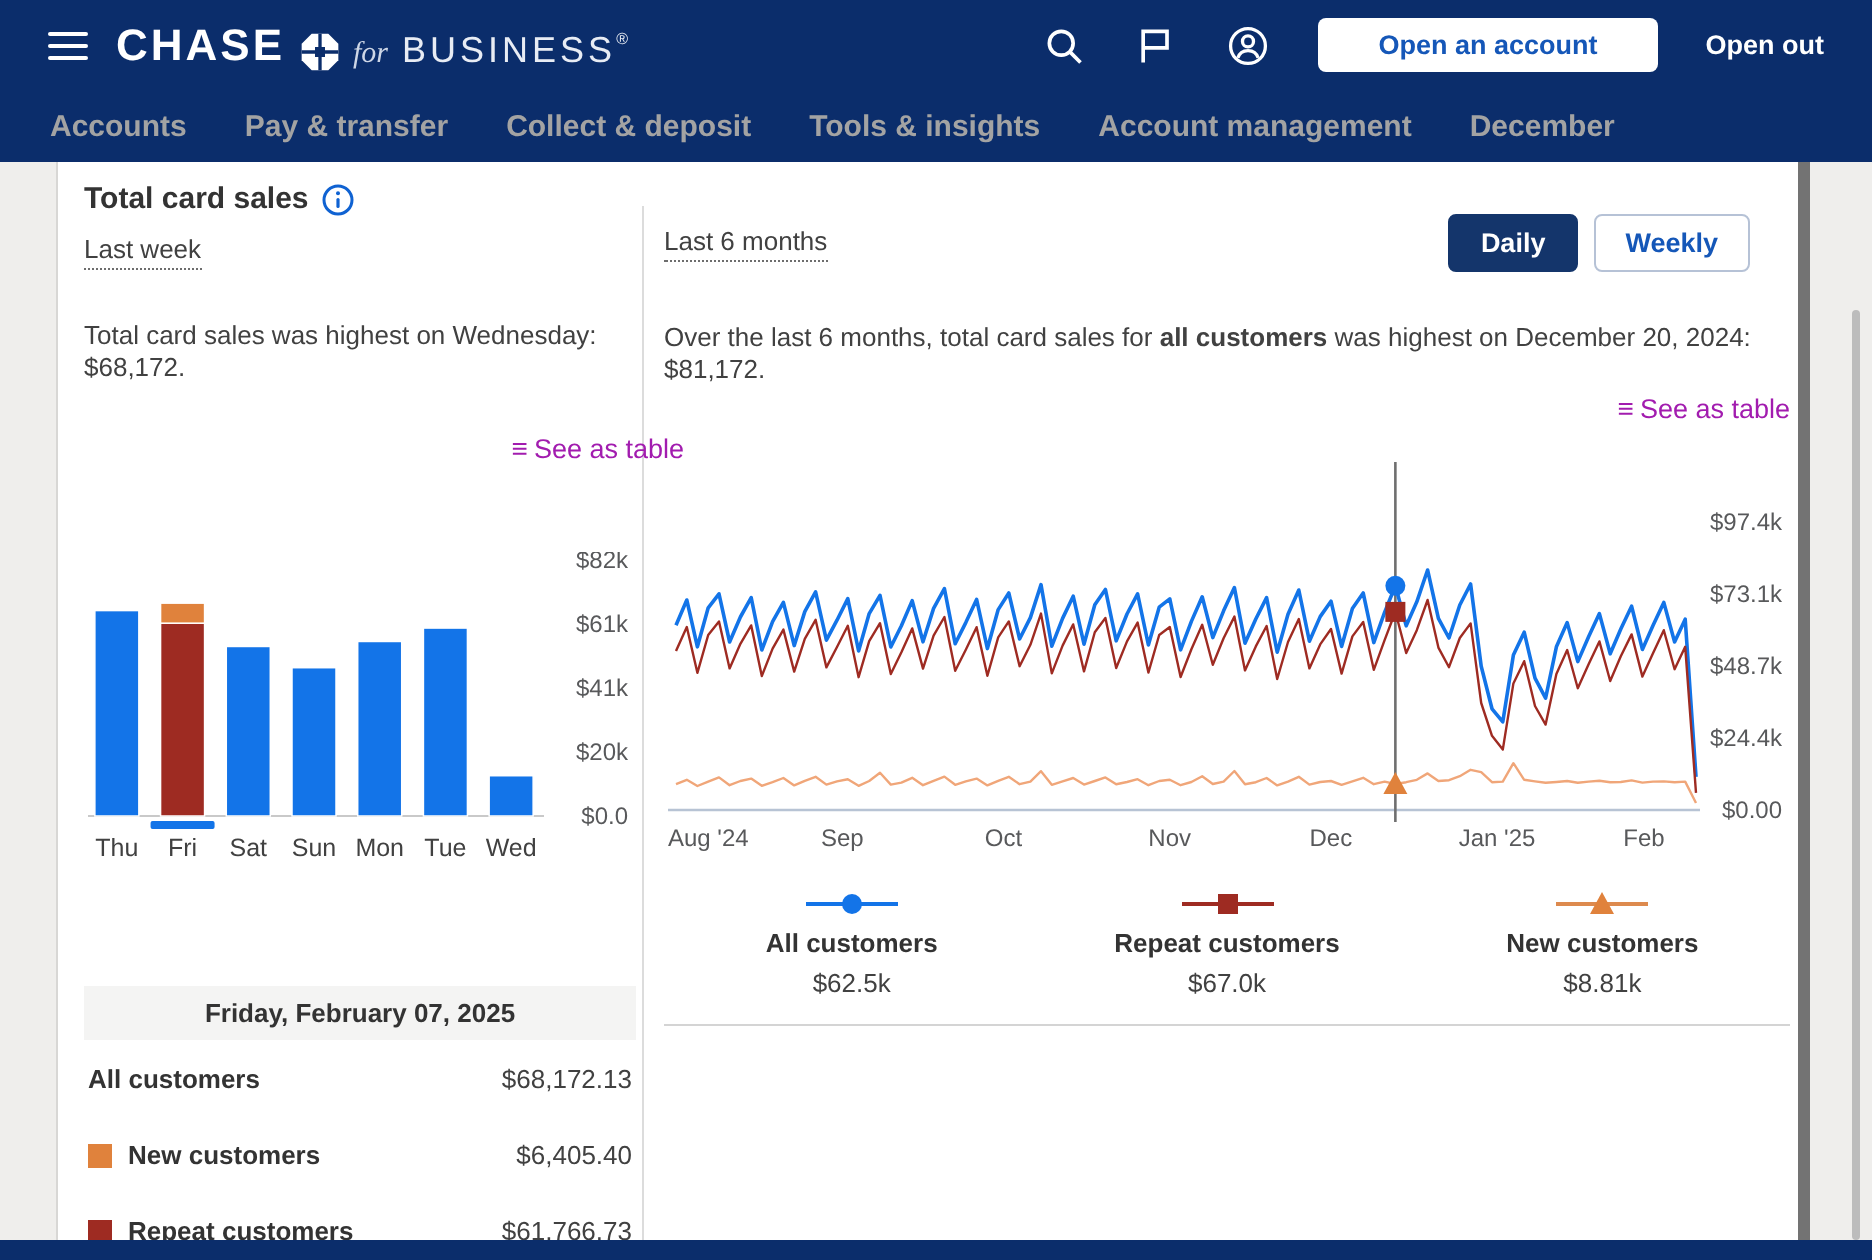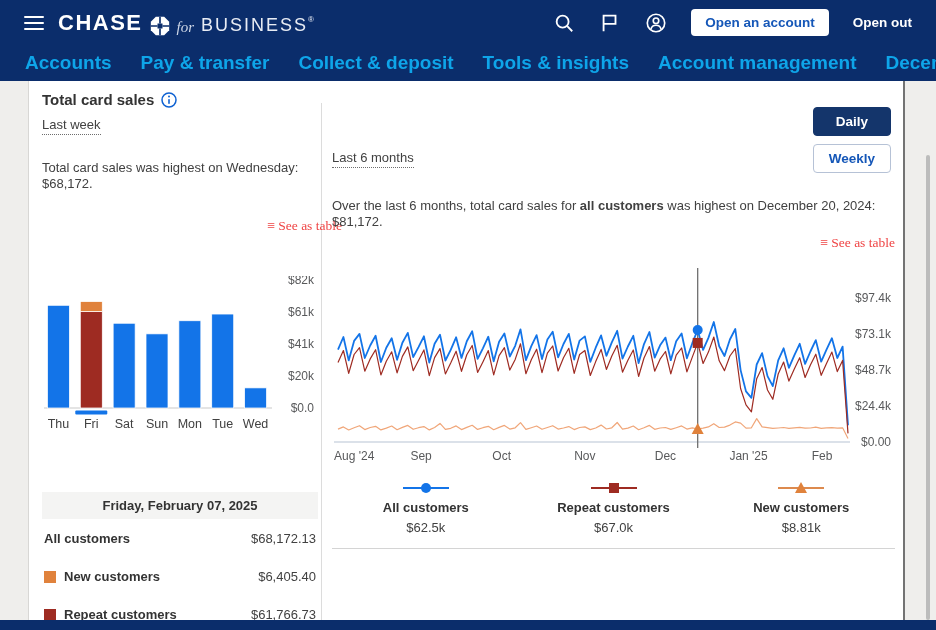--- a/index.html
+++ b/index.html
@@ -12,64 +12,64 @@
   .hamburger { width:20px; height:14px; display:flex; flex-direction:column; justify-content:space-between; cursor:pointer; margin-right:14px; }
   .hamburger span { display:block; height:2px; background:#fff; border-radius:1px; }
   .brand { display:flex; align-items:flex-end; gap:7px; }
   .brand-chase { font-size:22px; font-weight:bold; letter-spacing:1.5px; }
   .brand-oct { width:20px; height:20px; }
   .brand-for { font-size:15px; font-style:italic; color:#cdd6e6; font-family:"Liberation Serif", serif; }
   .brand-biz { font-size:18px; font-weight:300; letter-spacing:2px; color:#e8ecf4; }
   .brand-reg { font-size:8px; vertical-align:top; }
   .topbar-right { margin-left:auto; display:flex; align-items:center; gap:24px; }
   .hdr-icon { width:22px; height:22px; cursor:pointer; display:block; }
-  .open-acct-btn { background:#fff; color:#1557b8; font-weight:bold; font-size:13.5px; border:none; border-radius:4px; padding:6px 14px; cursor:pointer; }
+  .open-acct-btn { background:#fff; color:#1557b8; font-weight:bold; font-size:13.5px; border:none; border-radius:4px; padding:6px 30px; cursor:pointer; }
   .signout { font-size:13.5px; font-weight:bold; color:#fff; text-decoration:none; cursor:pointer; }
   .topbar-row2 { display:flex; align-items:center; height:36px; padding:0 25px; gap:29px; }
-  .nav-item { color:#0ea5e9; font-size:19px; font-weight:bold; text-decoration:none; cursor:pointer; white-space:nowrap; }
-
-  
-  .card { position:absolute; left:28px; top:81px; width:877px; height:539px; background:#fff; border-left:1px solid #d8d7d5; border-right:2px solid #737373; }
+  .nav-item { color:#a3a3a3; font-size:15px; font-weight:bold; text-decoration:none; cursor:pointer; white-space:nowrap; }
+
+  
+  .card { position:absolute; left:28px; top:81px; width:877px; height:539px; background:#fff; border-left:1px solid #d8d7d5; border-right:6px solid #737373; }
   .bottom-strip { position:absolute; left:0; bottom:0; width:936px; height:10px; background:#0b2d6b; }
   .scrollbar { position:absolute; right:6px; top:155px; width:4px; height:465px; background:#bcbcbc; border-radius:2px; }
 
   .left-col { position:absolute; left:13px; top:10px; width:300px; }
   .v-divider { position:absolute; left:292px; top:22px; bottom:0; width:1px; background:#dcdcdc; }
   .right-col { position:absolute; left:303px; top:26px; width:563px; }
 
   .panel-title-row { display:flex; align-items:center; gap:7px; }
   .panel-title { font-size:15px; font-weight:bold; color:#333; }
   .info-icon { width:16px; height:16px; cursor:pointer; }
 
   .range-label { display:inline-block; margin-top:9px; font-size:13px; color:#414141; border-bottom:1px dotted #6d6d6d; padding-bottom:2px; cursor:help; }
   .summary-text { margin-top:25px; font-size:13px; color:#414141; line-height:16px; }
   .summary-text b { font-weight:bold; }
   .table-link-row { margin-top:24px; text-align:right; }
   .right-col .table-link-row { margin-top:3px; }
-  .see-table { color:#ef4444; font-size:13.5px; text-decoration:none; cursor:pointer;font-family:Liberation Serif, serif; }
+  .see-table { color:#a21caf; font-size:13.5px; text-decoration:none; cursor:pointer; }
   .see-table .li-icon { font-size:14px; margin-right:3px; }
 
   
   .bar-chart-wrap { margin-top:42px; }
   svg text.tick { font-size:12px; fill:#58595b; }
   svg text.cat  { font-size:12.5px; fill:#414141; }
   svg .axisline { stroke:#c9c9c9; stroke-width:1; }
 
   
   .brk-table { margin-top:50px; width:276px; }
   .brk-header { background:#f4f4f3; text-align:center; font-size:13px; font-weight:bold; color:#333; padding:6px 0; }
   .brk-row { display:flex; justify-content:space-between; align-items:center; padding:12px 2px 11px 2px; }
   .brk-label { font-size:13px; font-weight:bold; color:#333; display:flex; align-items:center; gap:8px; }
   .swatch { width:12px; height:12px; display:inline-block; }
   .brk-value { font-size:13px; color:#414141; }
 
   
   .right-head { display:flex; align-items:flex-end; }
   .right-head .range-label { margin-top:0; margin-bottom:5px; }
-  .gran-btns { margin-left:auto; display:flex; gap:8px; margin-right:4px;flex-direction:column; }
+  .gran-btns { margin-left:auto; display:flex; gap:8px; margin-right:20px; }
   .gran-btn { font-family:inherit; font-size:13.5px; font-weight:bold; padding:6px 15px; border-radius:4px; border:1px solid #b6c2d6; background:#fff; color:#1557b8; cursor:pointer; }
   .gran-btn.selected { background:#14356b; border-color:#14356b; color:#fff; }
   .right-col .summary-text { }
 
   .line-chart-wrap { margin-top:11px; }
   svg .axisline2 { stroke:#b7c3d4; stroke-width:1.2; }
 
   .tooltip-band { margin-top:13px; background:#f2f3f5; text-align:center; font-size:13px; font-weight:bold; color:#333; padding:6px 0; }
   .legend-row { display:flex; margin-top:10px; }
   .legend-item { flex:1; display:flex; flex-direction:column; align-items:center; gap:5px; }

